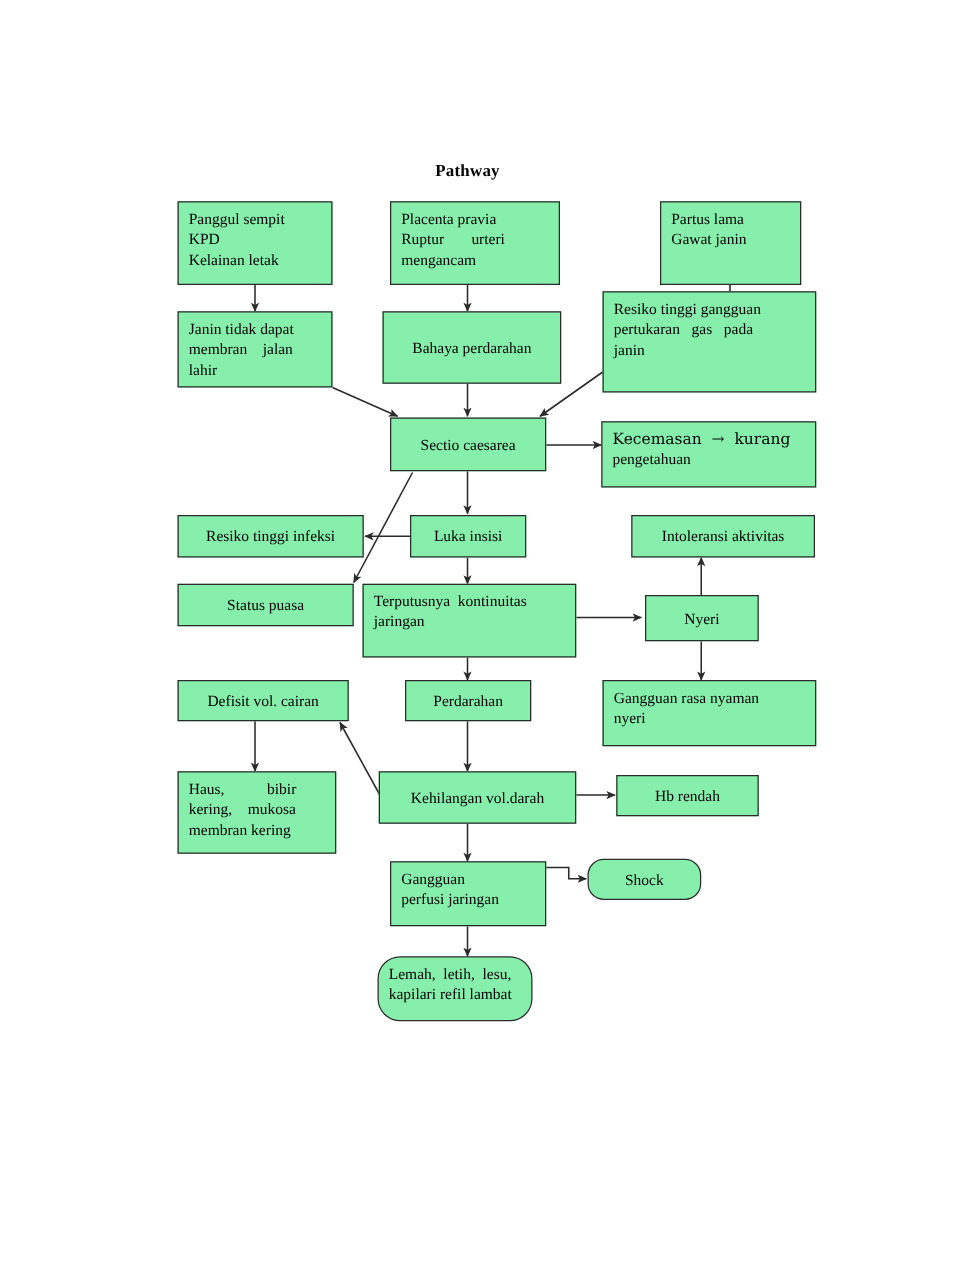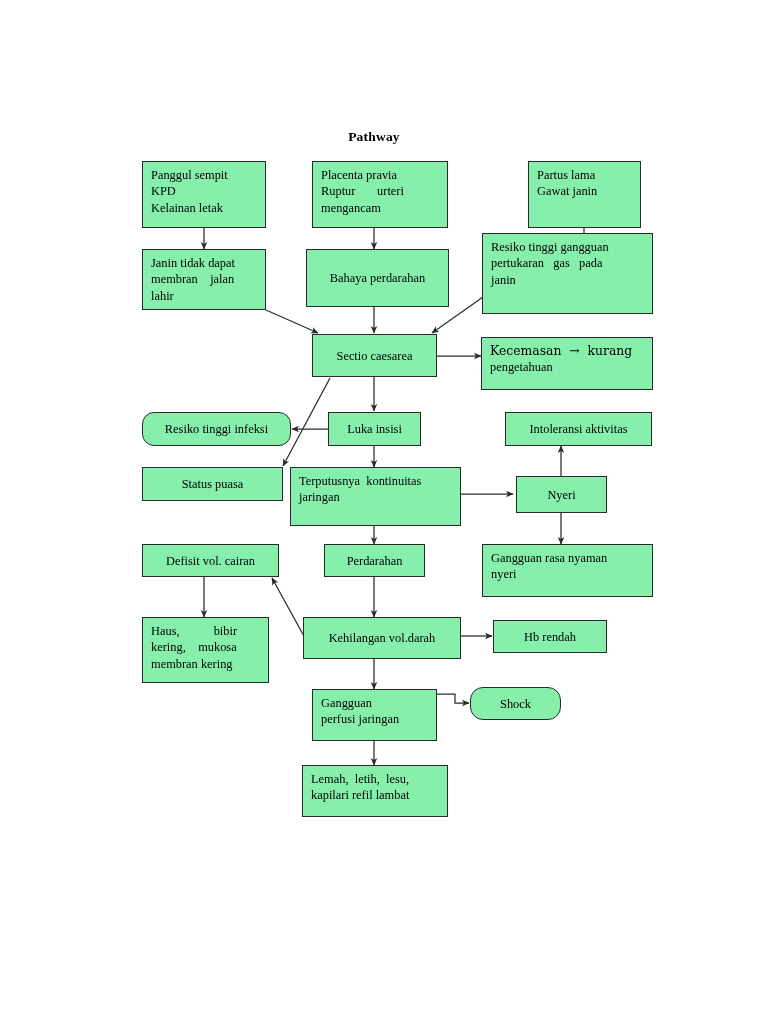--- a/index.html
+++ b/index.html
@@ -150,21 +150,21 @@
 
   <div class="node center vcent" style="left:312px; top:334px; width:125px; height:43px;">
     <span class="ln">Sectio caesarea</span>
   </div>
 
   <div class="node" style="left:481px; top:337px; width:172px; height:53px;">
     <span class="ln arrowglyph">Kecemasan  →  kurang</span>
     <span class="ln">pengetahuan</span>
   </div>
 
-  <div class="node center vcent" style="left:142px; top:412px; width:149px; height:34px;border-radius:12px;">
+  <div class="node center vcent" style="left:142px; top:412px; width:149px; height:34px;">
     <span class="ln">Resiko tinggi infeksi</span>
   </div>
 
   <div class="node center vcent" style="left:328px; top:412px; width:93px; height:34px;">
     <span class="ln">Luka insisi</span>
   </div>
 
   <div class="node center vcent" style="left:505px; top:412px; width:147px; height:34px;">
     <span class="ln">Intoleransi aktivitas</span>
   </div>
@@ -211,18 +211,18 @@
 
   <div class="node" style="left:312px; top:689px; width:125px; height:52px;">
     <span class="ln">Gangguan</span>
     <span class="ln">perfusi jaringan</span>
   </div>
 
   <div class="node center vcent" style="left:470px; top:687px; width:91px; height:33px;border-radius:13px;">
     <span class="ln">Shock</span>
   </div>
 
-  <div class="node" style="left:302px; top:765px; width:146px; height:52px;">
+  <div class="node" style="left:302px; top:765px; width:124px; height:52px;border-radius:18px;">
     <span class="ln">Lemah,  letih,  lesu,</span>
     <span class="ln">kapilari refil lambat</span>
   </div>
 
 </div>
 
 </body></html>

